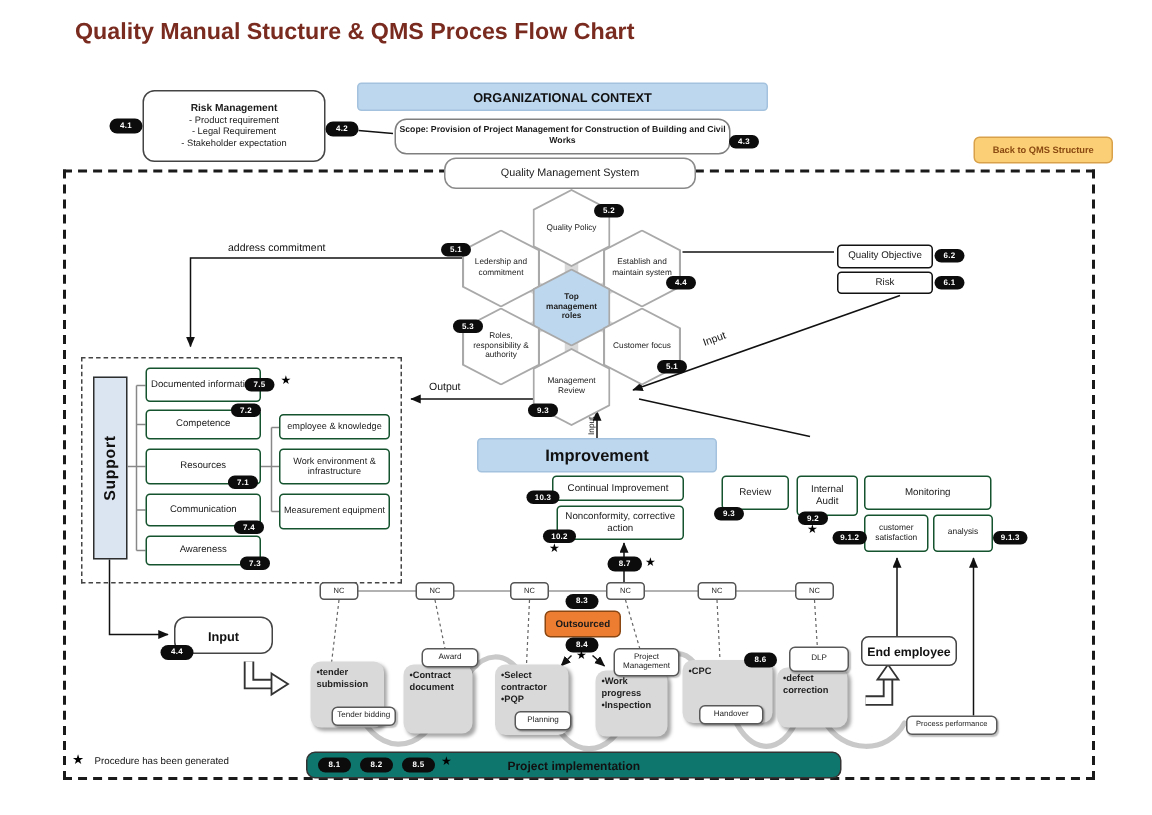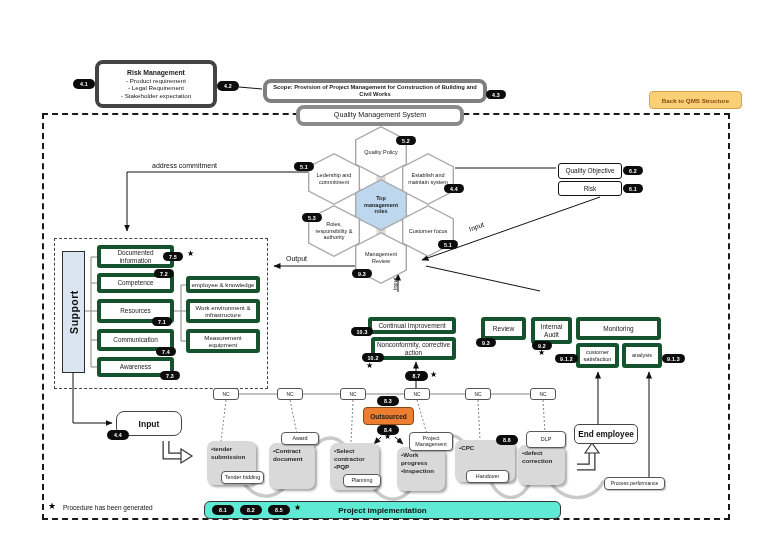--- a/index.html
+++ b/index.html
@@ -3,39 +3,39 @@
 <meta charset="utf-8">
 <style>
 *{box-sizing:border-box;margin:0;padding:0}
 html,body{background:#fff}
 body{font-family:"Liberation Sans",sans-serif}
 #stage{position:relative;width:768px;height:543px;background:#fff;overflow:hidden}
 svg.wires{position:absolute;left:0;top:0;z-index:1;pointer-events:none}
 .dashed{position:absolute;border:2px dashed #1a1a1a;z-index:1;background:transparent}
 .dashed-thin{position:absolute;border:1.2px dashed #444;z-index:1}
 .title{position:absolute;font-size:15.5px;font-weight:bold;color:#7a2b20;z-index:4;white-space:nowrap}
-.box{position:absolute;background:#fff;border:4px solid #14532d;border-radius:3px;display:flex;align-items:center;justify-content:center;text-align:center;z-index:3;font-size:6.4px;color:#1a1a1a;line-height:1.18;padding:1px}
+.box{position:absolute;background:#fff;border:1px solid #14532d;border-radius:3px;display:flex;align-items:center;justify-content:center;text-align:center;z-index:3;font-size:6.4px;color:#1a1a1a;line-height:1.18;padding:1px}
 .round{border-radius:8px}
 .hdr{position:absolute;background:#bdd7ee;border:1px solid #a4c2dd;border-radius:3px;display:flex;align-items:center;justify-content:center;font-weight:bold;color:#111;z-index:3}
 .pill{position:absolute;background:#0c0c0c;color:#fff;border-radius:5px;font-size:5.3px;font-weight:bold;display:flex;align-items:center;justify-content:center;z-index:6;letter-spacing:.2px}
 .star{position:absolute;z-index:6;font-size:8px;color:#000;line-height:1}
 .hex{position:absolute;width:52px;height:52px;clip-path:polygon(50% 0,100% 26%,100% 74%,50% 100%,0 74%,0 26%);background:#a9a9a9;z-index:2}
 .hex>div{position:absolute;inset:1.4px;clip-path:polygon(50% 0,100% 26%,100% 74%,50% 100%,0 74%,0 26%);background:#fff;display:flex;align-items:center;justify-content:center;text-align:center;font-size:5.5px;line-height:1.2;padding:4px;color:#222}
 .hex.blue>div{background:#bdd7ee;font-weight:bold}
 .lbl{position:absolute;font-size:7px;color:#111;z-index:4;white-space:nowrap}
 .gbox{position:absolute;background:#d9d9d9;border-radius:7px;box-shadow:2px 2px 2.5px rgba(0,0,0,.35);z-index:3;font-size:6.2px;font-weight:bold;color:#1f1f1f;padding:4px 2px 2px 4px;line-height:1.3;white-space:pre-line;text-align:left}
 .tag{position:absolute;background:#fff;border:1px solid #595959;border-radius:4px;display:flex;align-items:center;justify-content:center;text-align:center;font-size:5.4px;z-index:4;line-height:1.1;box-shadow:1px 1px 1px rgba(0,0,0,.25);color:#222;padding:1px}
 .nc{position:absolute;width:26px;height:12px;background:#fff;border:1px solid #555;border-radius:3px;display:flex;align-items:center;justify-content:center;font-size:5px;z-index:3;color:#222}
 .support-bar{position:absolute;background:#dbe5f1;border:1px solid #2e2e2e;z-index:3;display:flex;align-items:center;justify-content:center}
 .support-bar span{transform:rotate(-90deg);font-weight:bold;font-size:10.5px;color:#111;letter-spacing:.5px;white-space:nowrap}
 .backbtn{position:absolute;background:#fbcf75;border:1px solid #d9a24a;border-radius:4px;display:flex;align-items:center;justify-content:center;font-size:6.2px;font-weight:bold;color:#8a4a12;z-index:4;cursor:pointer}
 .outsourced{position:absolute;background:#ed7d31;border:1.5px solid #8a4713;border-radius:4px;display:flex;align-items:center;justify-content:center;font-size:6.5px;font-weight:bold;color:#1a1a1a;z-index:5}
 .endp{position:absolute;background:#fff;border:1.5px solid #444;border-radius:5px;display:flex;align-items:center;justify-content:center;font-size:8.2px;font-weight:bold;color:#111;z-index:3}
 .inputb{position:absolute;background:#fff;border:1.5px solid #444;border-radius:8px;display:flex;align-items:center;justify-content:center;font-size:8.5px;font-weight:bold;color:#111;z-index:3}
-.bar{position:absolute;background:#5eead4;border:1.2px solid #333;border-radius:6px;z-index:3}
+.bar{position:absolute;background:#0f766e;border:1.2px solid #333;border-radius:6px;z-index:3}
 .bar .bartext{position:absolute;left:0;right:0;top:0;bottom:0;display:flex;align-items:center;justify-content:center;font-size:8px;font-weight:bold;color:#111}
 .rot{transform-origin:left top}
 </style>
 </head>
 <body>
 
 <div id="stage">
 
   <svg class="wires" width="768" height="543" viewBox="0 0 768 543">
     <defs>
@@ -102,30 +102,32 @@
     <g>
       <path d="M166,441 L166,456 L181,456" fill="none" stroke="#333" stroke-width="7"></path>
       <path d="M166,441 L166,456 L181,456" fill="none" stroke="#fff" stroke-width="4.5"></path>
       <polygon points="181,449 192,456 181,463" fill="#fff" stroke="#333" stroke-width="1.2"></polygon>
       <path d="M577,467 L592,467 L592,452" fill="none" stroke="#333" stroke-width="7"></path>
       <path d="M577,467 L592,467 L592,452" fill="none" stroke="#fff" stroke-width="4.5"></path>
       <polygon points="585,453 592,443 599,453" fill="#fff" stroke="#333" stroke-width="1.2"></polygon>
     </g>
   </svg>
 
+  <div class="title" style="left:50px;top:13px">Quality Manual Stucture &amp; QMS Proces Flow Chart</div>
 
   <div class="box round" style="left:95px;top:60px;width:122px;height:48px;flex-direction:column;border-color:#444">
     <div style="font-weight:bold;font-size:6.8px">Risk Management</div>
     <div style="font-size:6.2px">- Product requirement</div>
     <div style="font-size:6.2px">- Legal Requirement</div>
     <div style="font-size:6.2px">- Stakeholder expectation</div>
   </div>
   <div class="pill" style="left:73px;top:79px;width:22px;height:10px">4.1</div>
   <div class="pill" style="left:217px;top:81px;width:22px;height:10px">4.2</div>
 
+  <div class="hdr" style="left:238px;top:55px;width:274px;height:19px;font-size:8.5px">ORGANIZATIONAL CONTEXT</div>
   <div class="box round" style="left:263px;top:79px;width:224px;height:24px;font-size:5.8px;font-weight:bold;border-color:#7f7f7f">Scope: Provision of Project Management for Construction of Building and Civil Works</div>
   <div class="pill" style="left:486px;top:90px;width:20px;height:9px">4.3</div>
 
   <div class="backbtn" style="left:649px;top:91px;width:93px;height:18px">Back to QMS Structure</div>
 
   <div class="dashed" style="left:42px;top:113px;width:688px;height:407px"></div>
 
   <div class="box round" style="left:296px;top:105px;width:168px;height:21px;font-size:7.2px;border-color:#8a8a8a">Quality Management System</div>
 
   <div class="hex" style="left:355px;top:126px">
@@ -178,20 +180,21 @@
   <div class="pill" style="left:163px;top:252px;width:20px;height:9px">7.5</div>
   <div class="star" style="left:187px;top:250px">★</div>
   <div class="pill" style="left:154px;top:269px;width:20px;height:9px">7.2</div>
   <div class="pill" style="left:152px;top:317px;width:20px;height:9px">7.1</div>
   <div class="pill" style="left:156px;top:347px;width:20px;height:9px">7.4</div>
   <div class="pill" style="left:160px;top:371px;width:20px;height:9px">7.3</div>
   <div class="box" style="left:186px;top:276px;width:74px;height:17px;font-size:6.1px">employee &amp; knowledge</div>
   <div class="box" style="left:186px;top:299px;width:74px;height:24px;font-size:6.1px">Work environment &amp; infrastructure</div>
   <div class="box" style="left:186px;top:329px;width:74px;height:24px;font-size:6.1px">Measurement equipment</div>
 
+  <div class="hdr" style="left:318px;top:292px;width:160px;height:23px;font-size:11px">Improvement</div>
   <div class="box" style="left:368px;top:317px;width:88px;height:17px;font-size:6.5px">Continual Improvement</div>
   <div class="pill" style="left:351px;top:327px;width:22px;height:9px">10.3</div>
   <div class="box" style="left:371px;top:337px;width:85px;height:23px;font-size:6.5px">Nonconformity, corrective action</div>
   <div class="pill" style="left:362px;top:353px;width:22px;height:9px">10.2</div>
   <div class="star" style="left:366px;top:362px">★</div>
   <div class="pill" style="left:405px;top:371px;width:23px;height:10px">8.7</div>
   <div class="star" style="left:430px;top:371px">★</div>
 
   <div class="box" style="left:481px;top:317px;width:45px;height:23px;font-size:6.5px">Review</div>
   <div class="pill" style="left:476px;top:338px;width:20px;height:9px">9.3</div>

